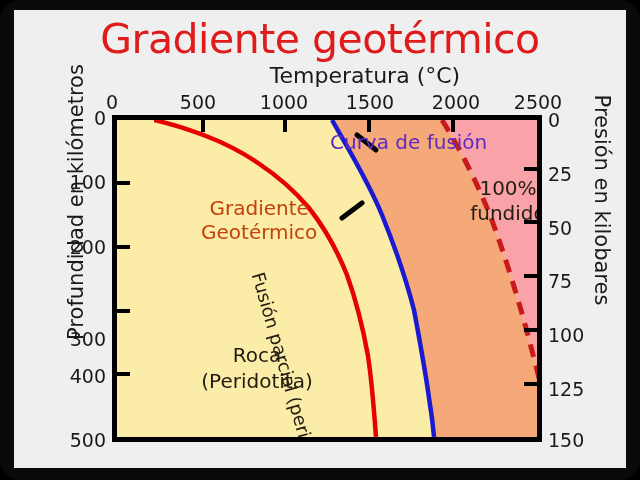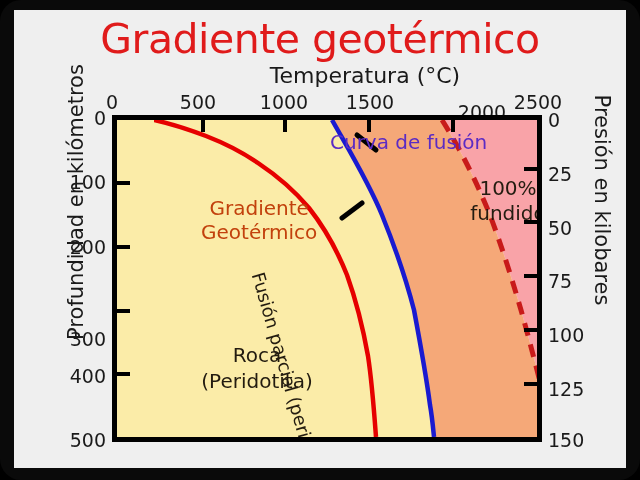--- a/index.html
+++ b/index.html
@@ -190,21 +190,21 @@
 <div id="frame">
   <div id="page">
 
     <div id="title">Gradiente geotérmico</div>
     <div id="xtitle">Temperatura (°C)</div>
 
     <div class="xtick" style="left:98px;">0</div>
     <div class="xtick" style="left:184px;">500</div>
     <div class="xtick" style="left:270px;">1000</div>
     <div class="xtick" style="left:356px;">1500</div>
-    <div class="xtick" style="left:468px;margin-top:10px;">2000</div>
+    <div class="xtick" style="left:442px;">2000</div>
     <div class="xtick" style="left:524px;">2500</div>
 
     <div class="ytick-l" style="left:34px; top:108px;">0</div>
     <div class="ytick-l" style="left:34px; top:172px;">100</div>
     <div class="ytick-l" style="left:34px; top:237px;">200</div>
     <div class="ytick-l" style="left:34px; top:301px;margin-top:28px;">300</div>
     <div class="ytick-l" style="left:34px; top:366px;">400</div>
     <div class="ytick-l" style="left:34px; top:430px;">500</div>
 
     <div class="ytick-r" style="left:534px; top:110px;">0</div>

